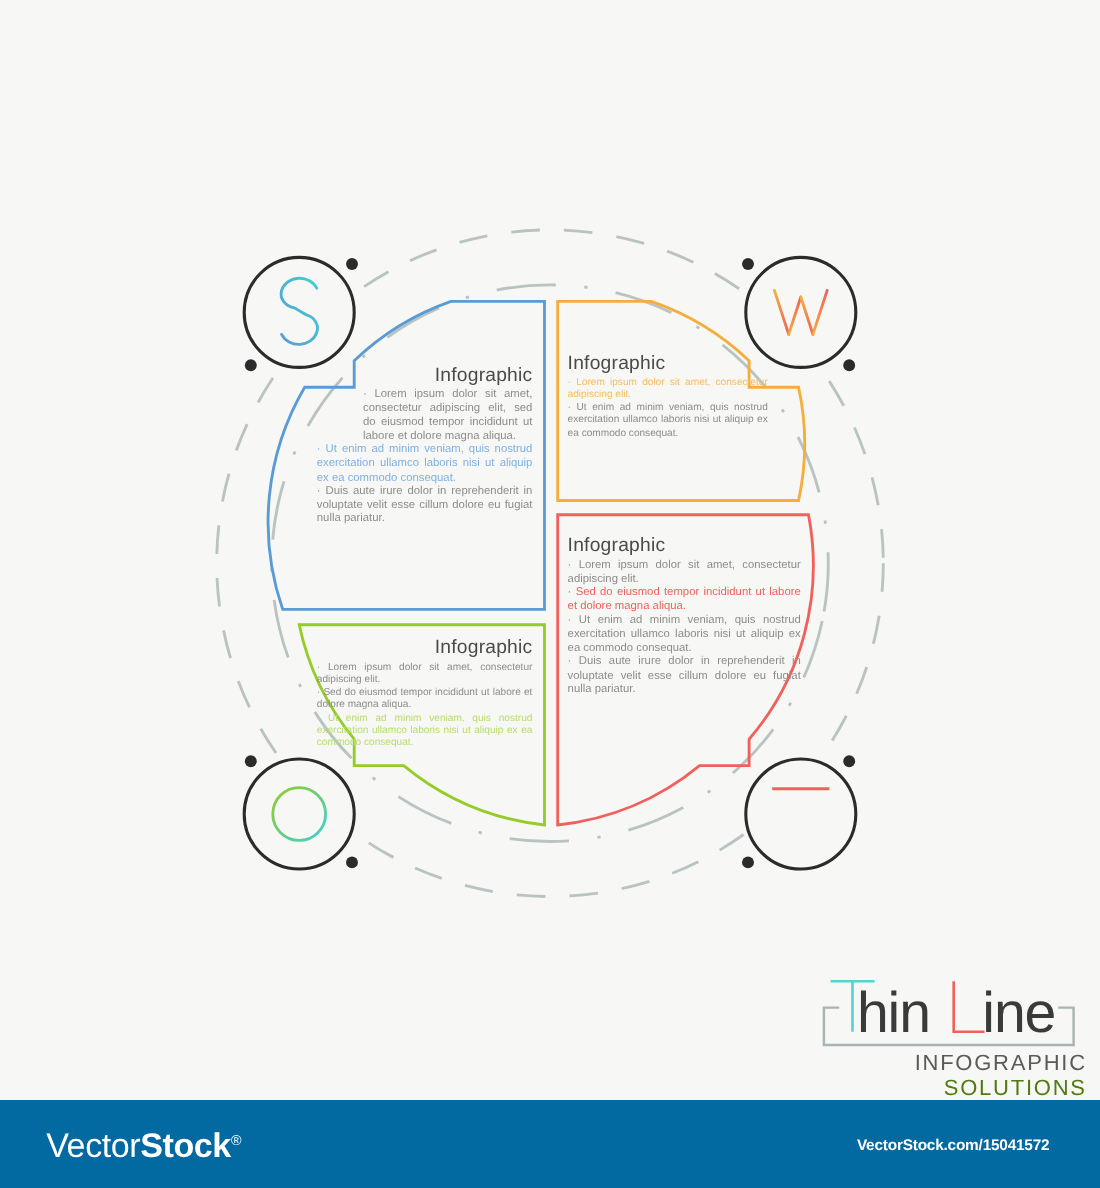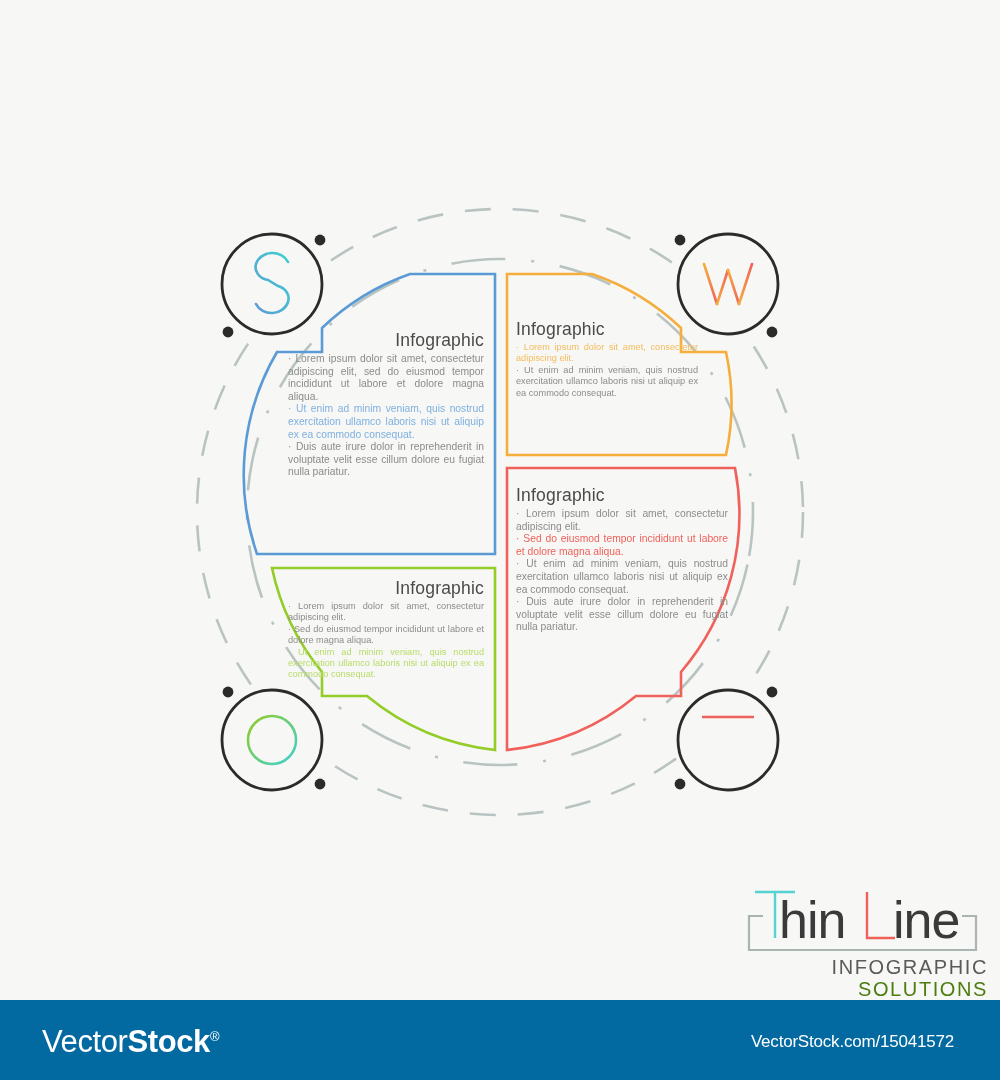--- a/index.html
+++ b/index.html
@@ -27,21 +27,21 @@
     margin:0;
     font-size:10.3px;
     line-height:12.6px;
     color:#8c8c8c;
     text-align:justify;
   }
   .panel p.accent-blue{color:#7fb0e0;}
   .panel p.accent-orange{color:#f5bc5c;}
   .panel p.accent-red{color:#f0615c;}
   .panel p.accent-green{color:#b7dd6a;}
-  .panel p.lead{text-align:justify;}
+  .panel p.lead{text-align:justify;margin-left:42px;}
 
   
   #panel-s{left:288px;top:318px;width:196px;}
   #panel-s .title{text-align:right;}
   
   #panel-w{left:516px;top:307px;width:182px;}
   #panel-w .title{text-align:left;}
   #panel-w p{font-size:9.2px;line-height:11.4px;}
   
   #panel-t{left:516px;top:473px;width:212px;}
@@ -69,21 +69,21 @@
   }
   #wm-logo{
     position:absolute;left:42px;top:24px;
     font-size:31px;color:#ffffff;letter-spacing:-.4px;
   }
   #wm-logo .light{font-weight:300;}
   #wm-logo .bold{font-weight:700;}
   #wm-logo .reg{font-size:13px;vertical-align:super;font-weight:400;}
   #wm-url{
     position:absolute;right:46px;top:32px;
-    font-size:17px;color:#ffffff;font-weight:400;letter-spacing:-.2px;
+    font-size:14px;color:#ffffff;font-weight:700;letter-spacing:-.2px;
   }
 </style>
 </head>
 <body>
 
 <div id="stage">
 
   <svg id="infographic" viewBox="0 0 1000 1000">
     <defs>
       <linearGradient id="grad-s" x1="0" y1="1" x2="1" y2="0">

